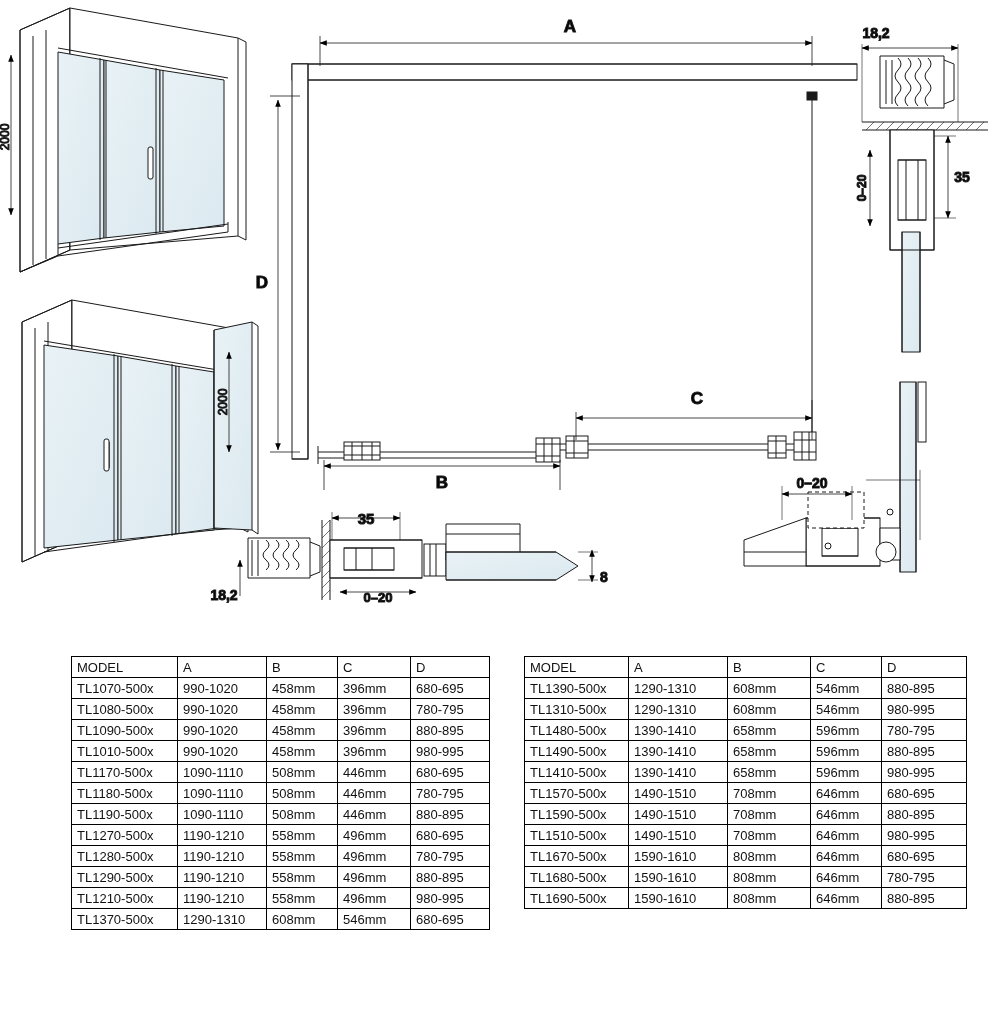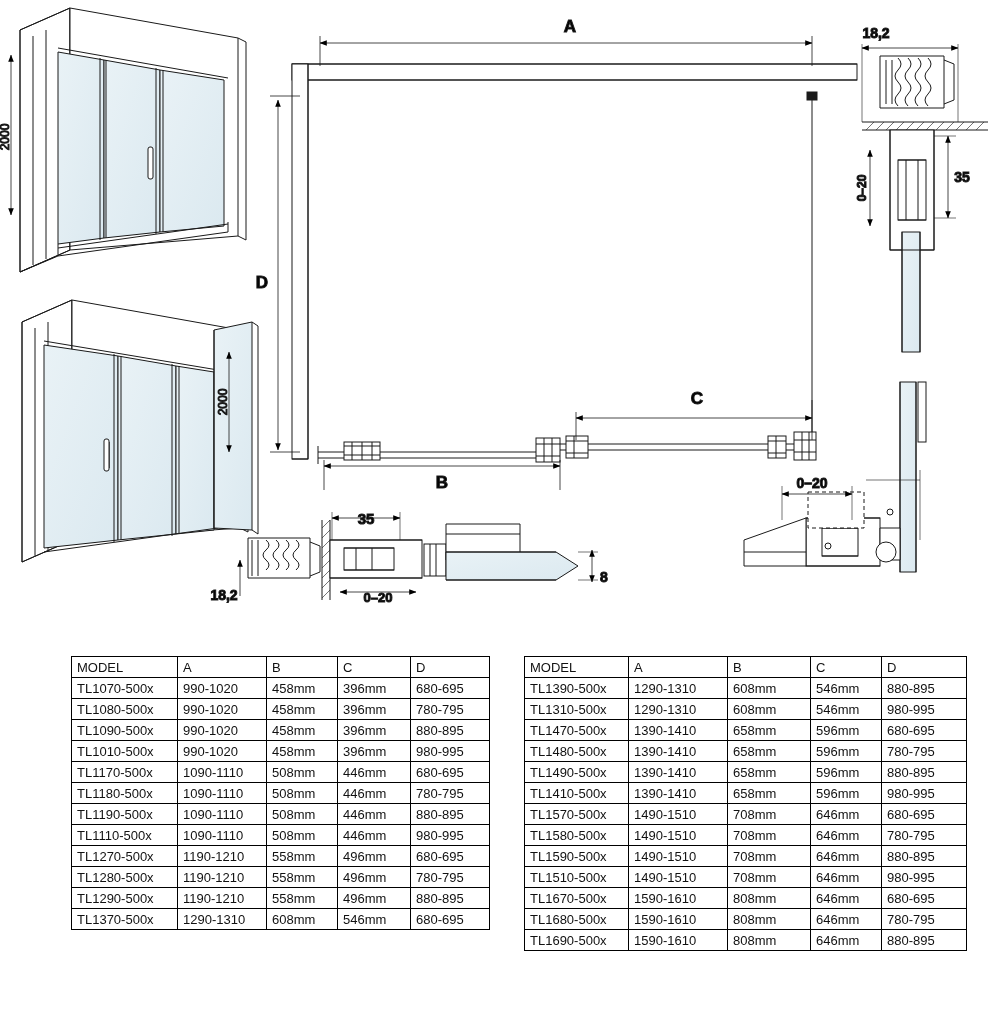--- a/index.html
+++ b/index.html
@@ -375,46 +375,46 @@
           <td>780-795</td>
         </tr>
         <tr>
           <td>TL1190-500x</td>
           <td>1090-1110</td>
           <td>508mm</td>
           <td>446mm</td>
           <td>880-895</td>
         </tr>
         <tr>
-          <td>TL1110-500x</td>
-          <td>1090-1110</td>
-          <td>508mm</td>
-          <td>446mm</td>
-          <td>980-995</td>
-        </tr>
-        <tr>
           <td>TL1270-500x</td>
           <td>1190-1210</td>
           <td>558mm</td>
           <td>496mm</td>
           <td>680-695</td>
         </tr>
         <tr>
           <td>TL1280-500x</td>
           <td>1190-1210</td>
           <td>558mm</td>
           <td>496mm</td>
           <td>780-795</td>
         </tr>
         <tr>
           <td>TL1290-500x</td>
           <td>1190-1210</td>
           <td>558mm</td>
           <td>496mm</td>
           <td>880-895</td>
+        </tr>
+        <tr>
+          <td>TL1210-500x</td>
+          <td>1190-1210</td>
+          <td>558mm</td>
+          <td>496mm</td>
+          <td>980-995</td>
         </tr>
         <tr>
           <td>TL1370-500x</td>
           <td>1290-1310</td>
           <td>608mm</td>
           <td>546mm</td>
           <td>680-695</td>
         </tr>
       </tbody>
   </table>
@@ -438,27 +438,20 @@
           <td>880-895</td>
         </tr>
         <tr>
           <td>TL1310-500x</td>
           <td>1290-1310</td>
           <td>608mm</td>
           <td>546mm</td>
           <td>980-995</td>
         </tr>
         <tr>
-          <td>TL1470-500x</td>
-          <td>1390-1410</td>
-          <td>658mm</td>
-          <td>596mm</td>
-          <td>680-695</td>
-        </tr>
-        <tr>
           <td>TL1480-500x</td>
           <td>1390-1410</td>
           <td>658mm</td>
           <td>596mm</td>
           <td>780-795</td>
         </tr>
         <tr>
           <td>TL1490-500x</td>
           <td>1390-1410</td>
           <td>658mm</td>
@@ -473,27 +466,20 @@
           <td>980-995</td>
         </tr>
         <tr>
           <td>TL1570-500x</td>
           <td>1490-1510</td>
           <td>708mm</td>
           <td>646mm</td>
           <td>680-695</td>
         </tr>
         <tr>
-          <td>TL1580-500x</td>
-          <td>1490-1510</td>
-          <td>708mm</td>
-          <td>646mm</td>
-          <td>780-795</td>
-        </tr>
-        <tr>
           <td>TL1590-500x</td>
           <td>1490-1510</td>
           <td>708mm</td>
           <td>646mm</td>
           <td>880-895</td>
         </tr>
         <tr>
           <td>TL1510-500x</td>
           <td>1490-1510</td>
           <td>708mm</td>

